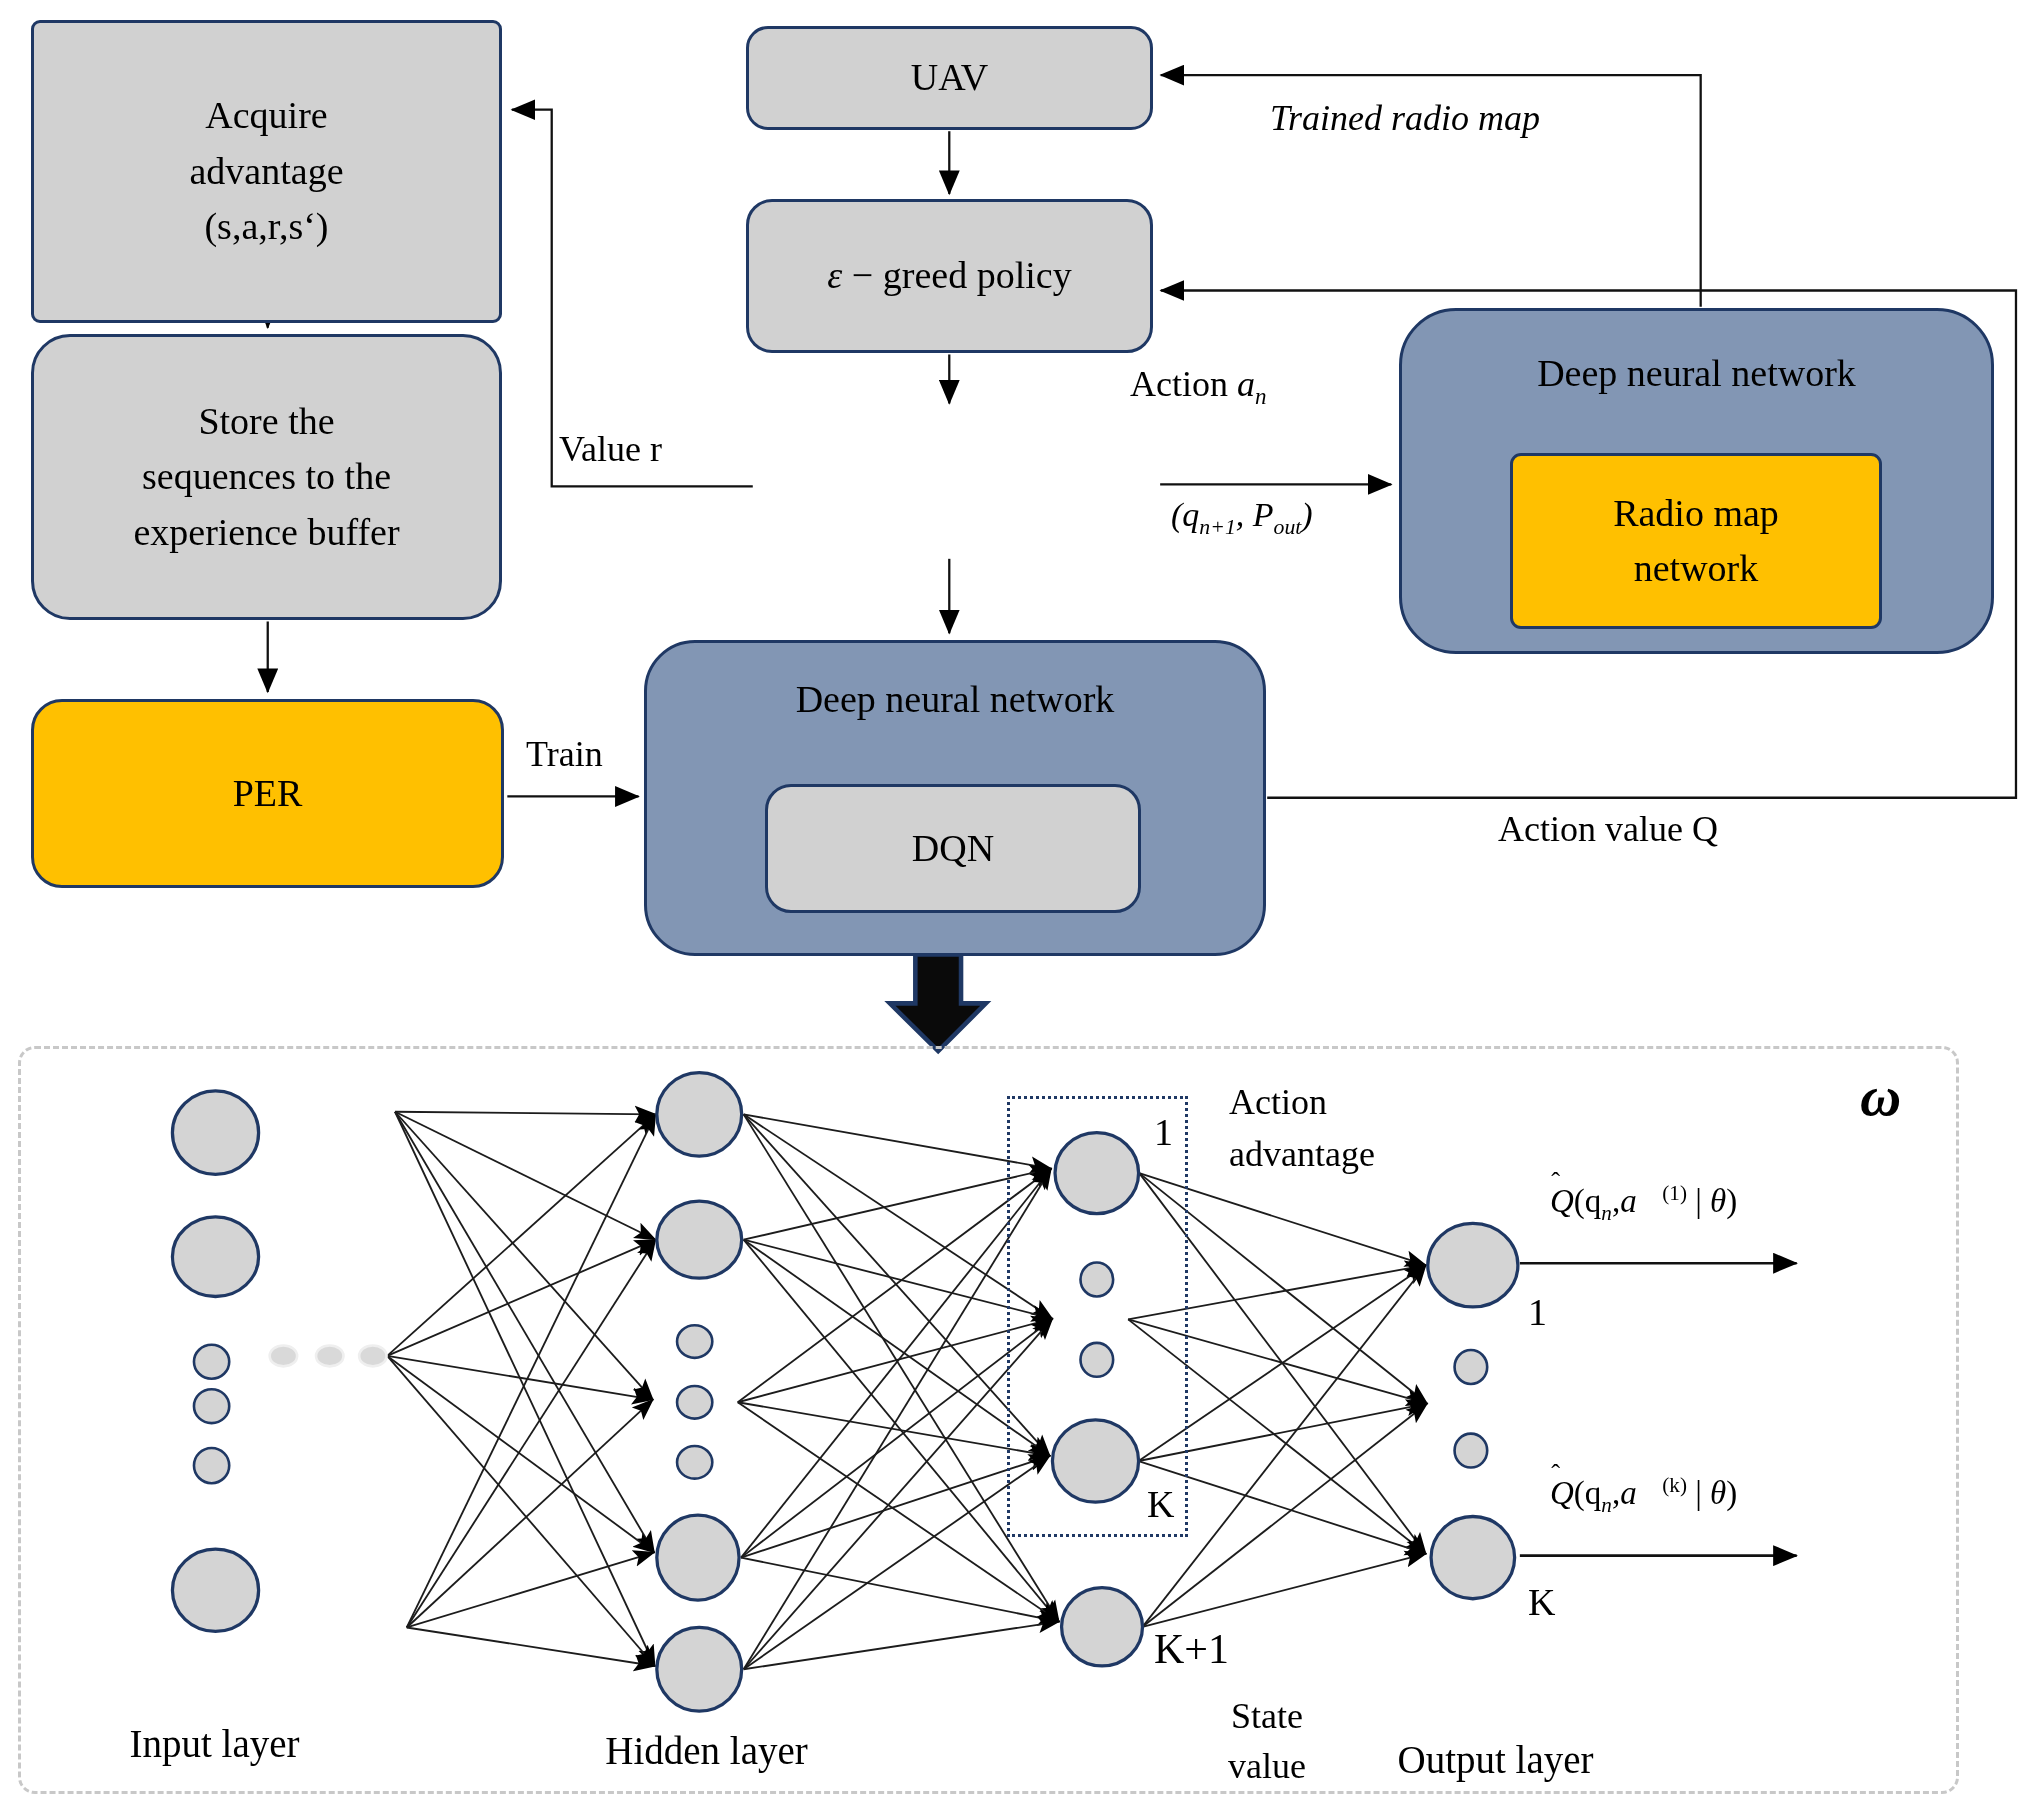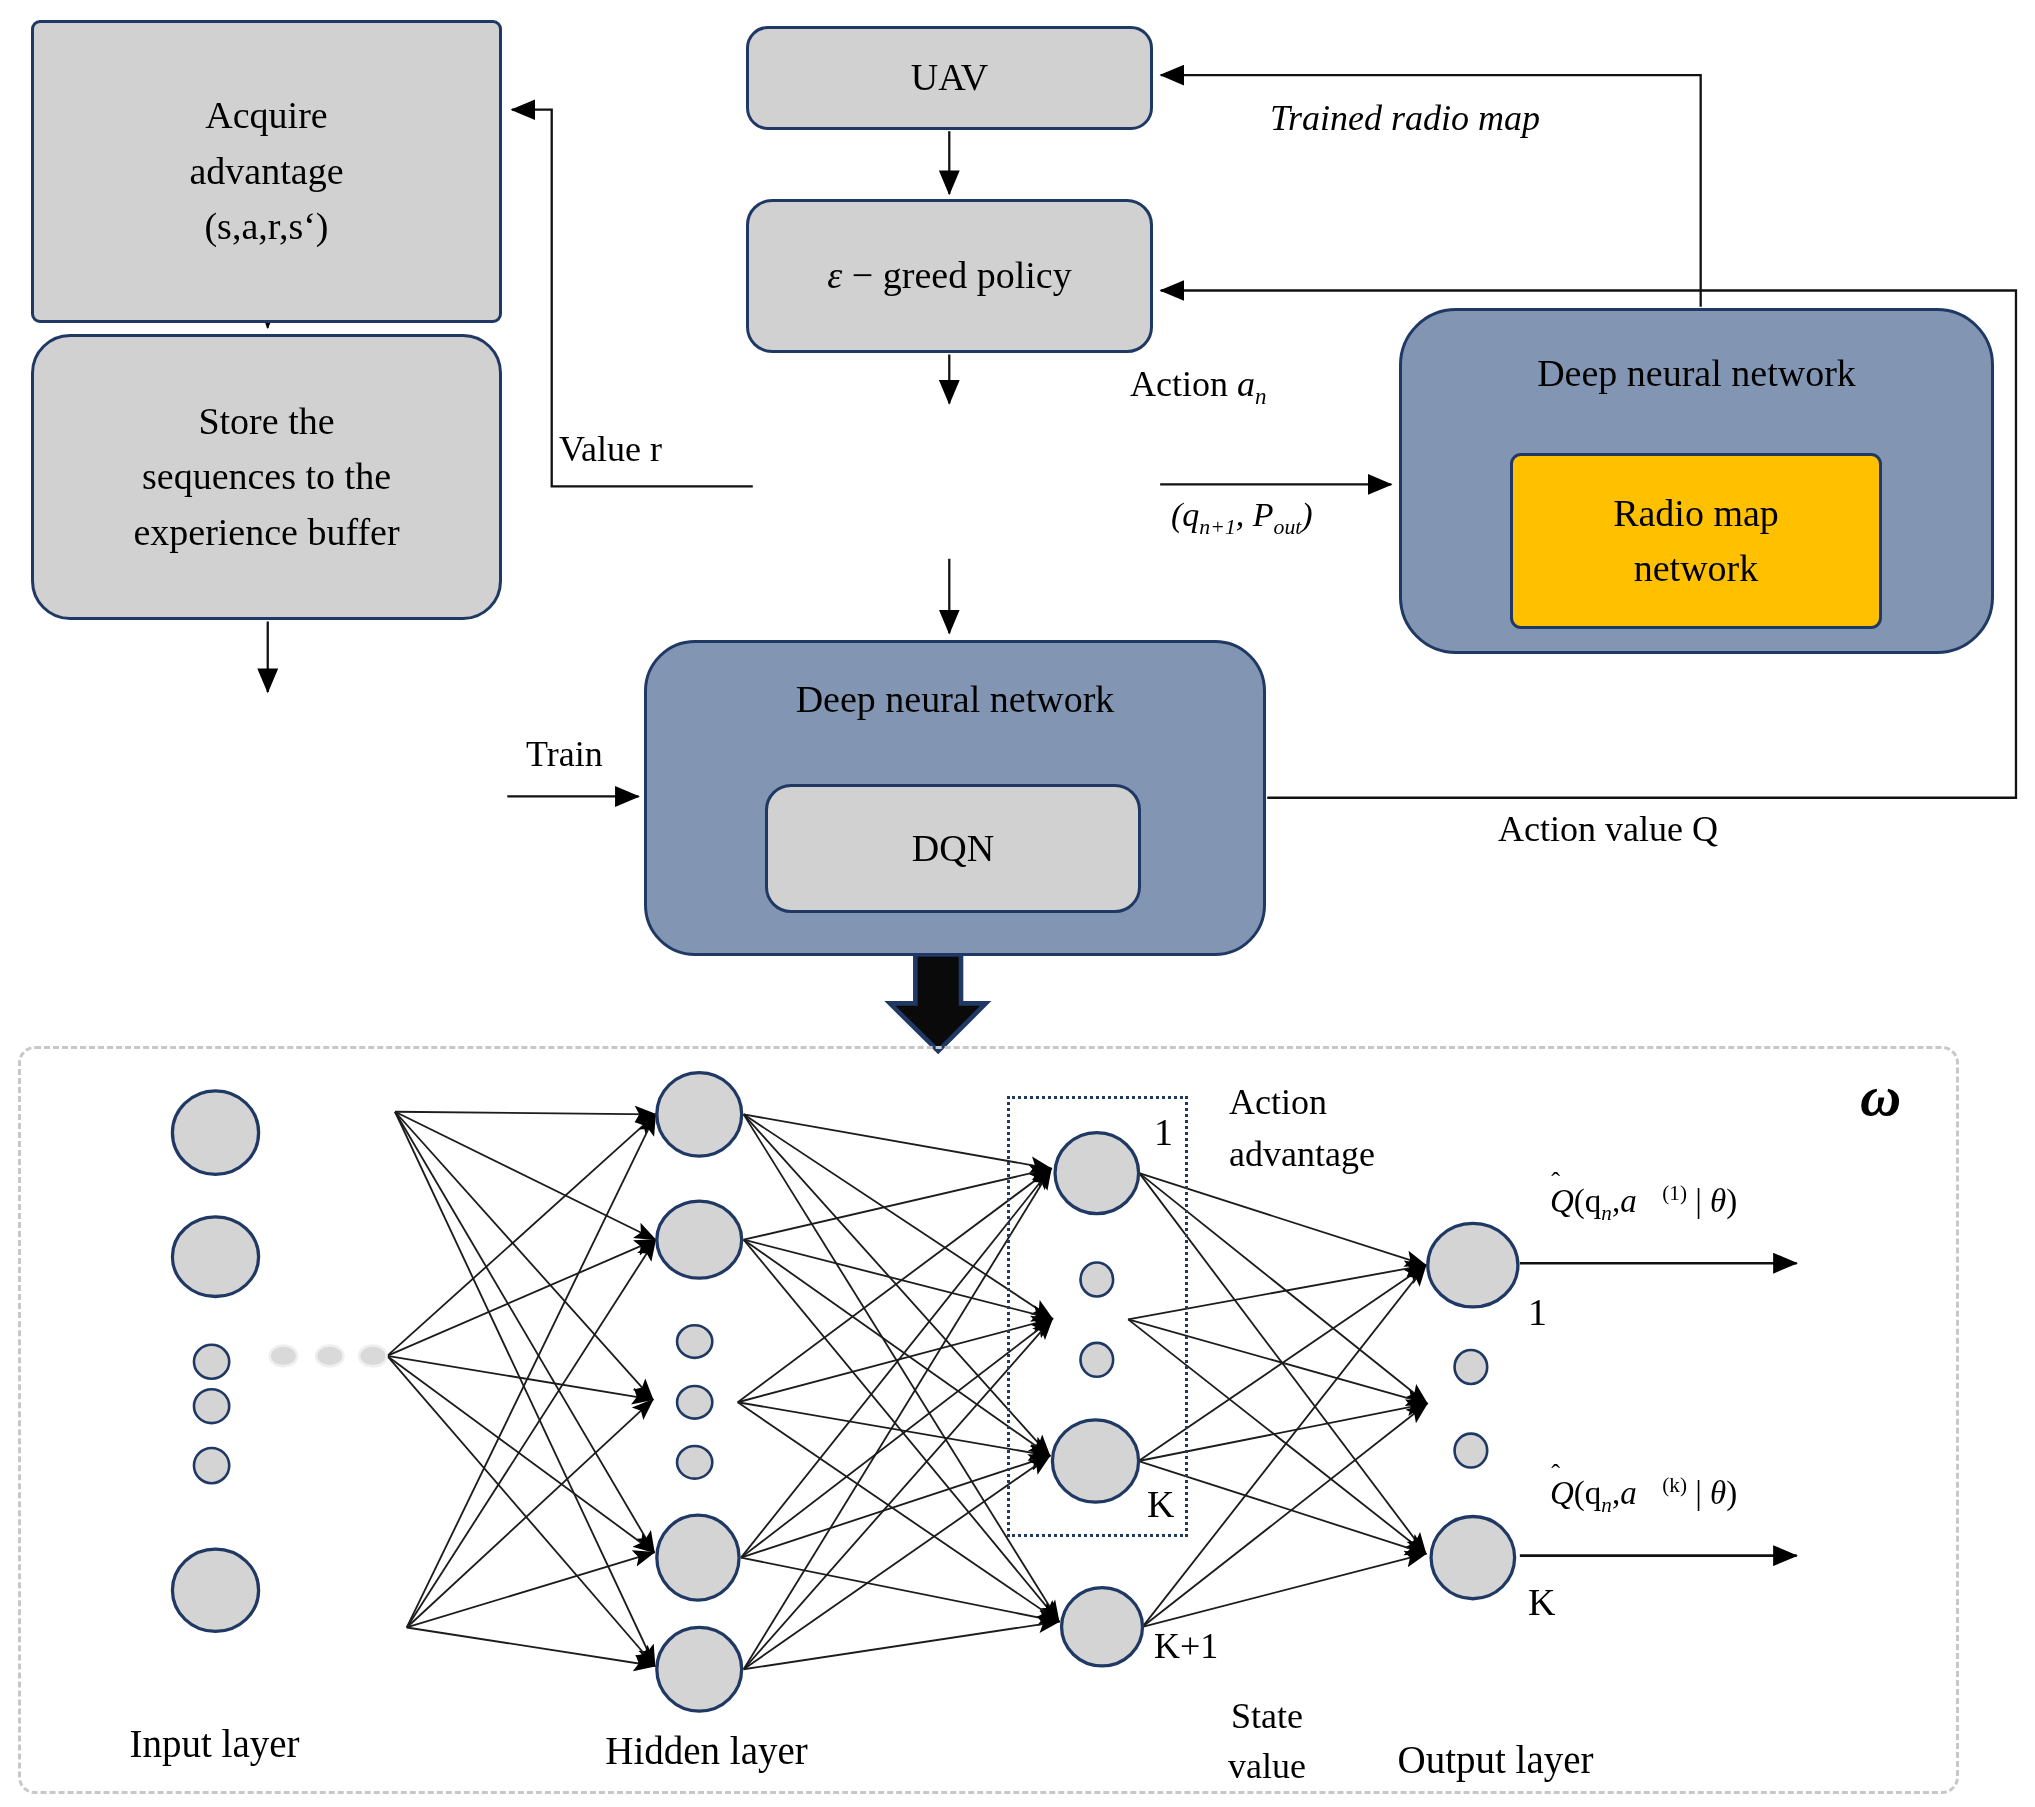--- a/index.html
+++ b/index.html
@@ -149,20 +149,23 @@
   </div>
 
   <div class="box gray" style="left:31px;top:334px;width:471px;height:286px;border-radius:39px;">
     <div class="txt">
       <span style="display:block">Store the</span>
       <span style="display:block">sequences to the</span>
       <span style="display:block">experience buffer</span>
     </div>
   </div>
 
+  <div class="box yellow" style="left:31px;top:699px;width:473px;height:189px;border-radius:31px;">
+    <div class="txt">PER</div>
+  </div>
 
   <div class="box gray" style="left:746px;top:199px;width:407px;height:154px;border-radius:26px;">
     <div class="txt">
       <span class="it">ε</span><span> − </span><span>greed policy</span>
     </div>
   </div>
 
   <div class="box gray" style="left:746px;top:25.5px;width:407px;height:104px;border-radius:22px;">
     <div class="txt">UAV</div>
   </div>
@@ -213,21 +216,21 @@
     <span style="display:block">advantage</span>
   </div>
 
   <div class="lbl" style="left:1195px;top:1691px;line-height:1.4;white-space:normal;width:144px;text-align:center;">
     <span style="display:block">State</span>
     <span style="display:block">value</span>
   </div>
 
   <div class="lbl" style="left:1154px;top:1110px;font-size:38px;">1</div>
   <div class="lbl" style="left:1147px;top:1482px;font-size:38px;">K</div>
-  <div class="lbl" style="left:1154px;top:1625px;font-size:36px;font-family:Liberation Serif, serif;">K+1</div>
+  <div class="lbl" style="left:1154px;top:1625px;font-size:42px;font-family:Liberation Serif, serif;">K+1</div>
   <div class="lbl" style="left:1528px;top:1290px;font-size:38px;">1</div>
   <div class="lbl" style="left:1528px;top:1580px;font-size:38px;">K</div>
 
   <div class="omega" style="left:1860px;top:1063px;">ω</div>
 
   <div class="formula" style="left:1550px;top:1181px;">
     <span class="qhat"><span class="hatmark">ˆ</span><span>Q</span></span><span>(</span><span>q</span><sub class="it">n</sub><span>,</span><span class="it">a⃗</span><sup>(1)</sup><span> | </span><span class="it">θ</span><span>)</span>
   </div>
   <div class="formula" style="left:1550px;top:1473px;">
     <span class="qhat"><span class="hatmark">ˆ</span><span>Q</span></span><span>(</span><span>q</span><sub class="it">n</sub><span>,</span><span class="it">a⃗</span><sup>(k)</sup><span> | </span><span class="it">θ</span><span>)</span>

